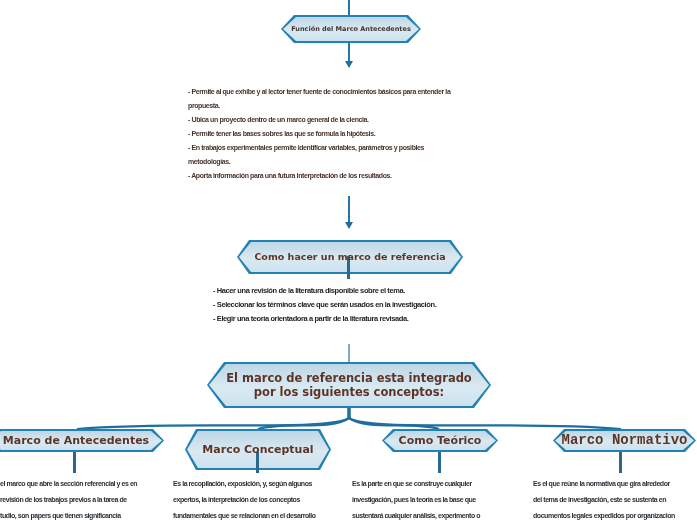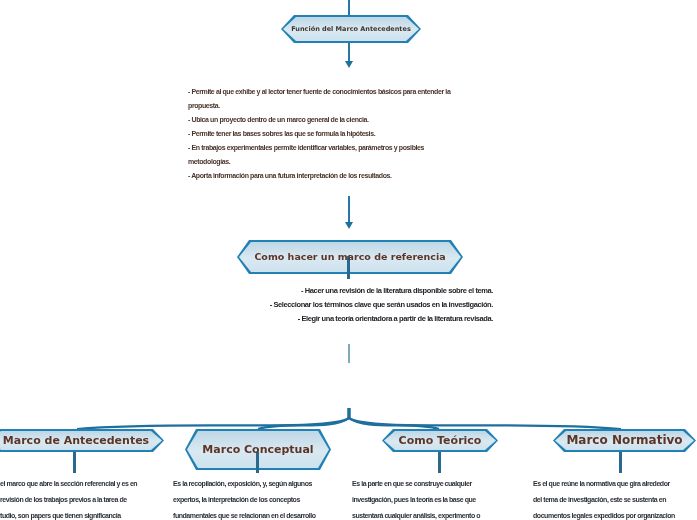--- a/index.html
+++ b/index.html
@@ -41,21 +41,21 @@
     border-left:4px solid transparent;border-right:4px solid transparent;
     border-top:7px solid #1d6f9e;
   }
   svg.fan{position:absolute;left:0;top:404px;width:697px;height:30px;}
   svg.fan path{stroke:#1d6f9e;fill:none;}
 
   
   .tblock{position:absolute;font-family:"Liberation Sans", sans-serif;font-weight:bold;}
   .tblock .tline{white-space:nowrap;}
   .notes1{color:#4a352c;font-size:7px;letter-spacing:-0.4px;line-height:14px;}
-  .notes2{color:#222428;font-size:7.5px;letter-spacing:-0.4px;line-height:14px;text-align:right;}
+  .notes2{color:#222428;font-size:7.5px;letter-spacing:-0.4px;line-height:14px;}
   .para{color:#2c3238;font-size:7px;letter-spacing:-0.45px;line-height:16px;}
 </style>
 </head>
 <body>
 
 <div class="stage">
 
   <div class="vline" style="left:348px;top:0;height:16px;"></div>
 
   <div class="hex" style="left:281px;top:15px;width:140px;height:28px;--pt:13px;">
@@ -89,20 +89,28 @@
   <div class="vline thick" style="left:347px;top:256px;height:23px;"></div>
 
   <div class="tblock notes2" style="left:213px;top:284px;width:280px;">
       <div class="tline">- Hacer una revisión de la literatura disponible sobre el tema.</div>
       <div class="tline">- Seleccionar los términos clave que serán usados en la investigación.</div>
       <div class="tline">- Elegir una teoría orientadora a partir de la literatura revisada.</div>
     </div>
 
   <div class="vline light" style="left:348px;top:344px;height:19px;"></div>
 
+  <div class="hex" style="left:207px;top:362px;width:284px;height:46px;--pt:17px;">
+    <div class="shape"></div>
+    <div class="fill"></div>
+    <div class="lbl" style="font-size:11.5px;">
+        <div class="tline">El marco de referencia esta integrado</div>
+        <div class="tline">por los siguientes conceptos:</div>
+      </div>
+  </div>
 
   <svg class="fan" viewBox="0 0 697 30">
     <path d="M349,4 L349,14" stroke-width="3.5"></path>
     <path d="M349,14 C330,28 180,16 77,25" stroke-width="2.2"></path>
     <path d="M349,14 C332,27 286,17 258,25" stroke-width="2.2"></path>
     <path d="M349,14 C366,27 412,17 439,25" stroke-width="2.2"></path>
     <path d="M349,14 C368,28 518,16 621,25" stroke-width="2.2"></path>
   </svg>
 
   <div class="hex" style="left:-12px;top:429px;width:176px;height:23px;--pt:11px;">
@@ -119,21 +127,21 @@
 
   <div class="hex" style="left:382px;top:429px;width:116px;height:23px;--pt:11px;">
     <div class="shape"></div>
     <div class="fill"></div>
     <div class="lbl" style="font-size:11px;">Como Teórico</div>
   </div>
 
   <div class="hex" style="left:553px;top:429px;width:143px;height:23px;--pt:11px;">
     <div class="shape"></div>
     <div class="fill"></div>
-    <div class="lbl" style="font-size:12px;">Marco Normativo</div>
+    <div class="lbl" style="font-size:14px;font-family:Liberation Mono, monospace;">Marco Normativo</div>
   </div>
 
   <div class="vline thick" style="left:73px;top:452px;height:21px;"></div>
   <div class="vline thick" style="left:256px;top:452px;height:21px;"></div>
   <div class="vline thick" style="left:438px;top:452px;height:21px;"></div>
   <div class="vline thick" style="left:619px;top:452px;height:21px;"></div>
 
   <div class="tblock para" style="left:0px;top:476px;width:172px;">
       <div class="tline">el marco que abre la sección referencial y es en</div>
       <div class="tline">revisión de los trabajos previos a la tarea de</div>

